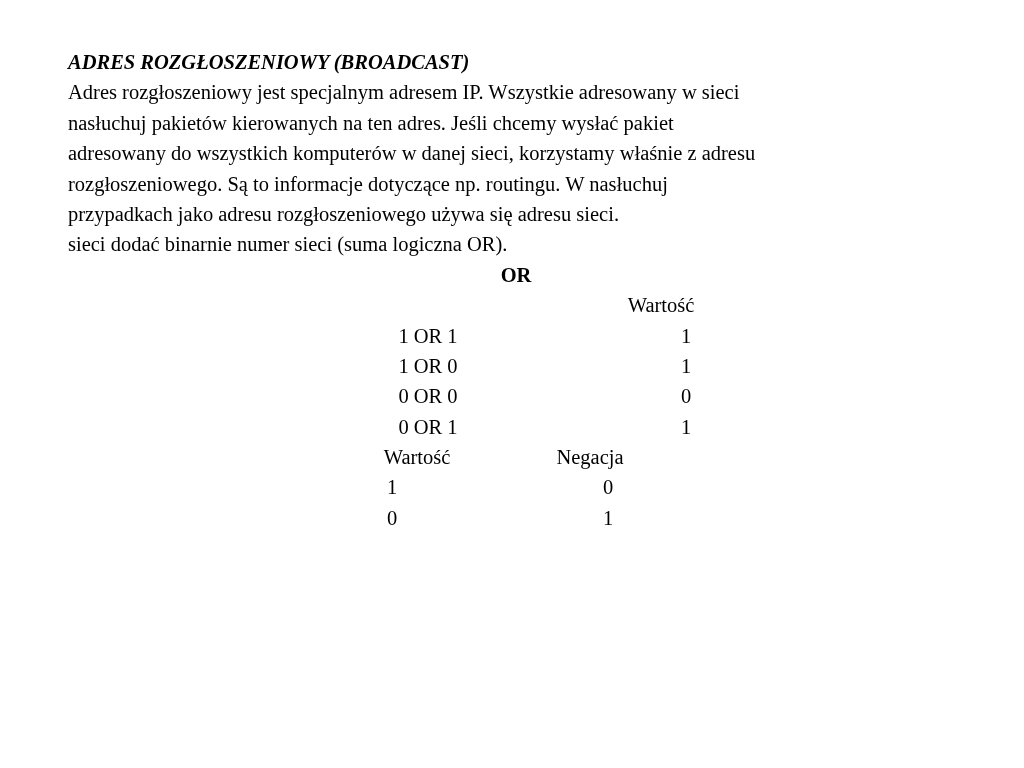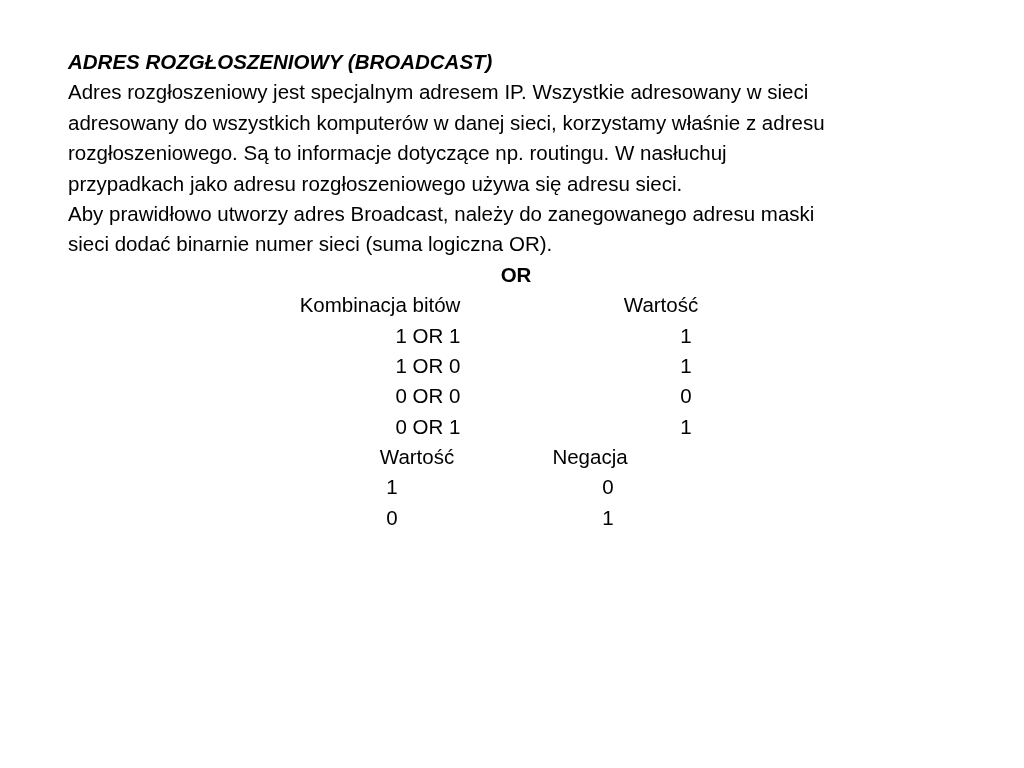--- a/index.html
+++ b/index.html
@@ -17,20 +17,21 @@
     font-family: "Liberation Sans", sans-serif;
   }
   .textblock {
     position: absolute;
     left: 68px;
     top: 47px;
     width: 900px;
     font-size: 20.5px;
     line-height: 30.4px;
     color: #000000;
+    font-family: Liberation Serif, serif;
   }
   .line {
     position: relative;
     height: 30.4px;
     white-space: nowrap;
   }
   .title-line {
     font-weight: 700;
     font-style: italic;
   }
@@ -55,31 +56,30 @@
 </style>
 </head>
 <body>
 
 <div class="slide">
   <div class="textblock">
 
     <div class="line title-line">ADRES ROZGŁOSZENIOWY (BROADCAST)</div>
 
     <div class="line">Adres rozgłoszeniowy jest specjalnym adresem IP. Wszystkie adresowany w sieci</div>
+    <div class="line">nasłuchuj pakietów kierowanych na ten adres. Jeśli chcemy wysłać pakiet</div>
     <div class="line">adresowany do wszystkich komputerów w danej sieci, korzystamy właśnie z adresu</div>
     <div class="line">rozgłoszeniowego. Są to informacje dotyczące np. routingu. W nasłuchuj</div>
     <div class="line">przypadkach jako adresu rozgłoszeniowego używa się adresu sieci.</div>
-    <div class="line">Aby prawidłowo utworzy adres Broadcast, należy do zanegowanego adresu maski</div>
     <div class="line">sieci dodać binarnie numer sieci (suma logiczna OR).</div>
 
     <div class="line">
       <span class="pos bold c-or-title">OR</span>
     </div>
     <div class="line">
-      <span class="pos c-or-col1">Kombinacja bitów</span>
       <span class="pos c-or-col2">Wartość</span>
     </div>
     <div class="line">
       <span class="pos c-or-combo">1 OR 1</span>
       <span class="pos c-or-value">1</span>
     </div>
     <div class="line">
       <span class="pos c-or-combo">1 OR 0</span>
       <span class="pos c-or-value">1</span>
     </div>

